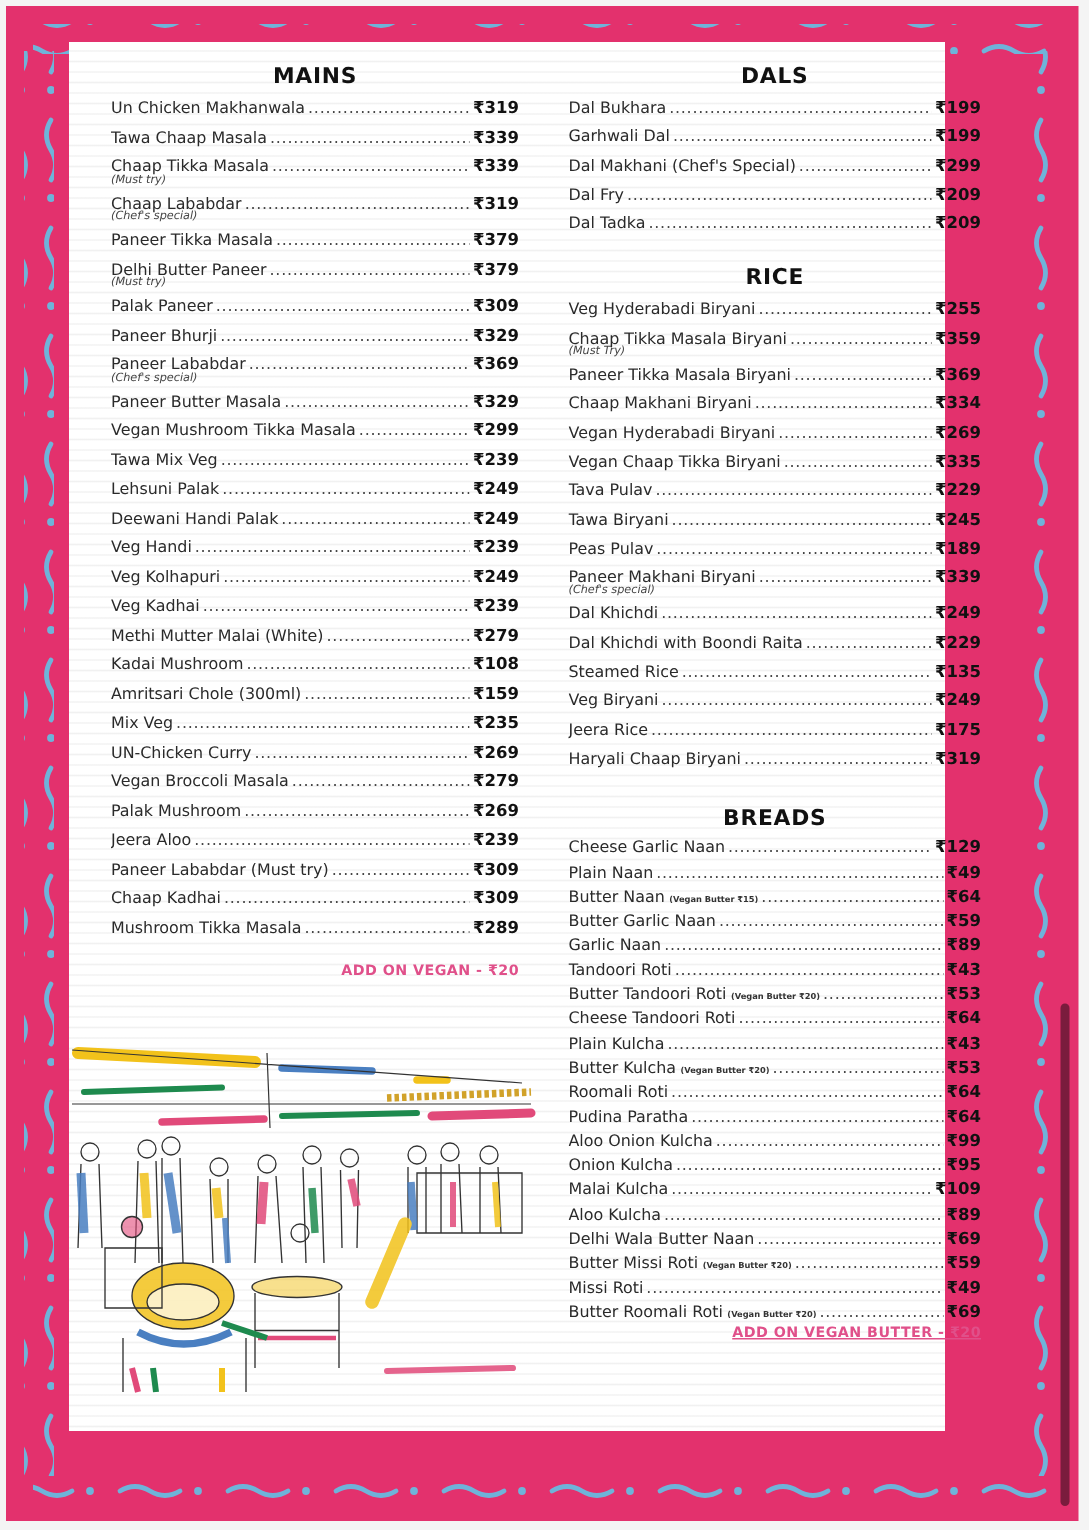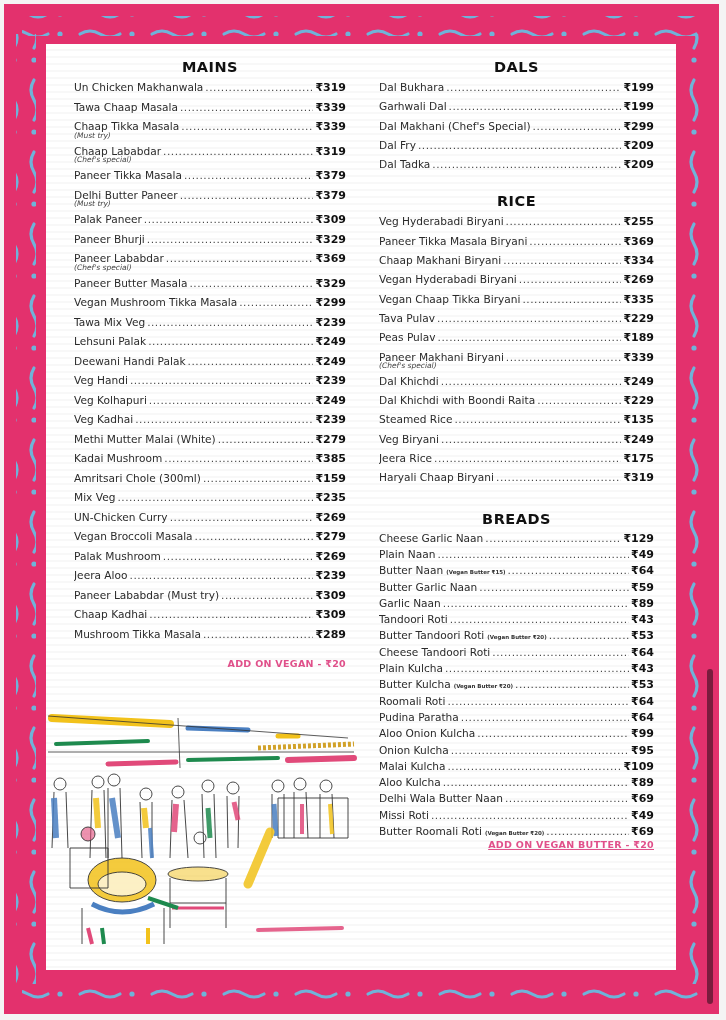--- a/index.html
+++ b/index.html
@@ -11,21 +11,21 @@
       background: #e3316d;
     }
     .frame-scrollbar {
       position: absolute; right: 6px; top: 665px; width: 6px; height: 335px;
       background: #7a1c3d; border-radius: 3px;
     }
     .deco { position: absolute; }
     .deco svg { display: block; }
 
     .panel {
-      position: absolute; left: 46px; top: 44px; width: 630px; height: 926px;
+      position: absolute; left: 46px; top: 28px; width: 584px; height: 926px;
       background:
         repeating-linear-gradient(to bottom, #ffffff 0px, #ffffff 5px, #f1f1f1 6px, #ffffff 7px);
     }
 
     .col { position: absolute; }
     .col-left { left: 28px; top: 12px; width: 272px; }
     .col-right { left: 333px; top: 12px; width: 275px; }
 
     .section-title {
       text-align: center; font-weight: bold; font-size: 14.5px; color: #111;
@@ -243,21 +243,21 @@
       <span class="dots"></span>
       <span class="price">₹279</span>
     </div>
 
   </div>
         <div class="item">
     <div class="item-row">
       <span class="item-name">Kadai Mushroom</span>
 
       <span class="dots"></span>
-      <span class="price">₹385</span>
+      <span class="price">₹108</span>
     </div>
 
   </div>
         <div class="item">
     <div class="item-row">
       <span class="item-name">Amritsari Chole (300ml)</span>
 
       <span class="dots"></span>
       <span class="price">₹159</span>
     </div>
@@ -470,20 +470,29 @@
     <div class="item-row">
       <span class="item-name">Veg Hyderabadi Biryani</span>
 
       <span class="dots"></span>
       <span class="price">₹255</span>
     </div>
 
   </div>
           <div class="item">
     <div class="item-row">
+      <span class="item-name">Chaap Tikka Masala Biryani</span>
+
+      <span class="dots"></span>
+      <span class="price">₹359</span>
+    </div>
+    <div class="item-sub">(Must Try)</div>
+  </div>
+          <div class="item">
+    <div class="item-row">
       <span class="item-name">Paneer Tikka Masala Biryani</span>
 
       <span class="dots"></span>
       <span class="price">₹369</span>
     </div>
 
   </div>
           <div class="item">
     <div class="item-row">
       <span class="item-name">Chaap Makhani Biryani</span>
@@ -510,20 +519,29 @@
       <span class="price">₹335</span>
     </div>
 
   </div>
           <div class="item">
     <div class="item-row">
       <span class="item-name">Tava Pulav</span>
 
       <span class="dots"></span>
       <span class="price">₹229</span>
+    </div>
+
+  </div>
+          <div class="item">
+    <div class="item-row">
+      <span class="item-name">Tawa Biryani</span>
+
+      <span class="dots"></span>
+      <span class="price">₹245</span>
     </div>
 
   </div>
           <div class="item">
     <div class="item-row">
       <span class="item-name">Peas Pulav</span>
 
       <span class="dots"></span>
       <span class="price">₹189</span>
     </div>
@@ -746,20 +764,29 @@
     <div class="item-row">
       <span class="item-name">Delhi Wala Butter Naan</span>
 
       <span class="dots"></span>
       <span class="price">₹69</span>
     </div>
 
   </div>
           <div class="item">
     <div class="item-row">
+      <span class="item-name">Butter Missi Roti</span>
+      <span class="item-note-inline">(Vegan Butter ₹20)</span>
+      <span class="dots"></span>
+      <span class="price">₹59</span>
+    </div>
+
+  </div>
+          <div class="item">
+    <div class="item-row">
       <span class="item-name">Missi Roti</span>
 
       <span class="dots"></span>
       <span class="price">₹49</span>
     </div>
 
   </div>
           <div class="item">
     <div class="item-row">
       <span class="item-name">Butter Roomali Roti</span>

